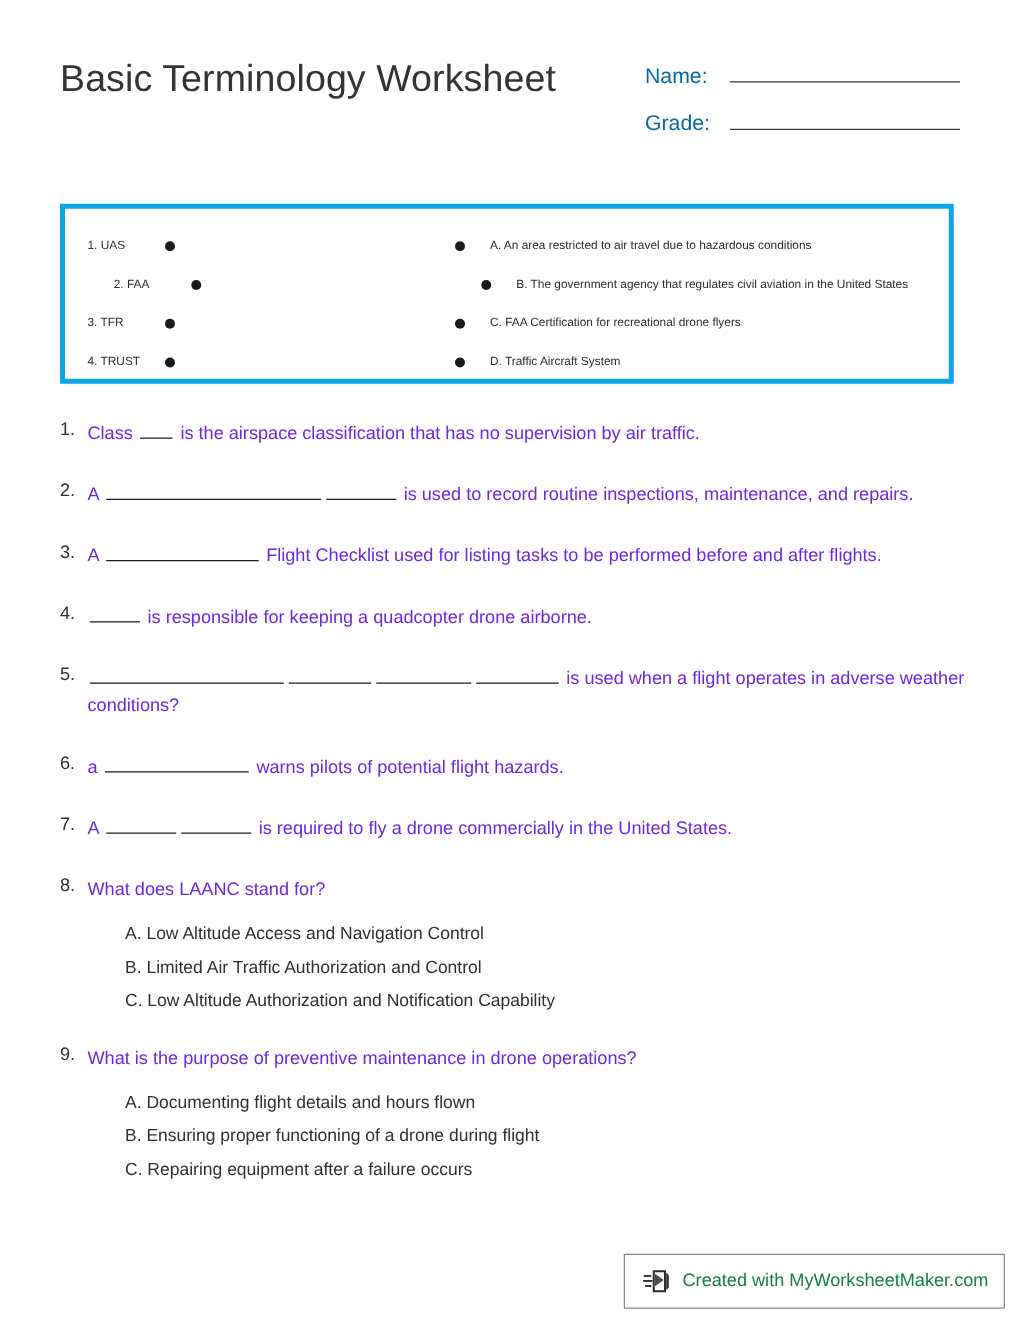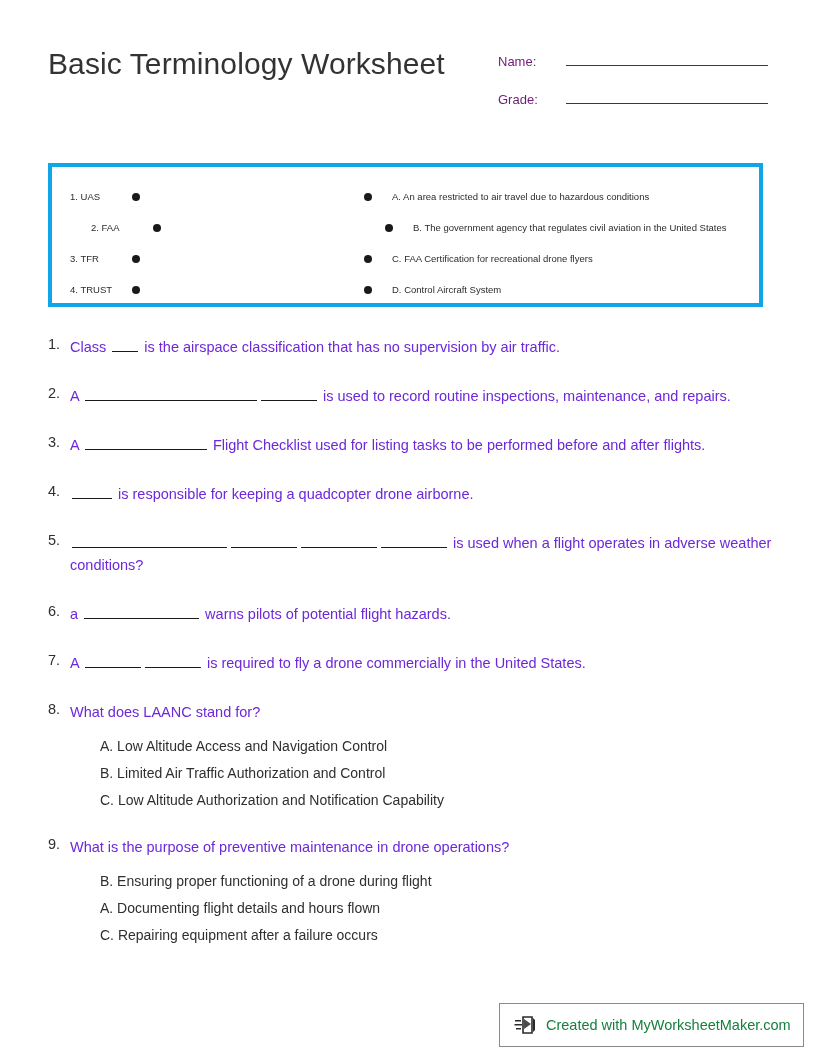--- a/index.html
+++ b/index.html
@@ -47,24 +47,25 @@
     right: 0;
     top: 4px;
     width: 270px;
   }
   .ng-row {
     display: flex;
     align-items: baseline;
     height: 38px;
   }
   .ng-label {
-    font-size: 13px;
-    color: #701a75;
+    font-size: 17px;
+    color: #0369a1;
     width: 68px;
     flex: 0 0 auto;
+    margin-left: 18px;
   }
   .ng-line {
     flex: 1 1 auto;
     border-bottom: 1.3px solid #3a3a3a;
     height: 17px;
   }
 
   
   .match-box {
     position: absolute;
@@ -217,21 +218,21 @@
       <div class="match-row" style="top: 85px;">
         <span class="match-term">3. TFR</span>
         <span class="dot dot-left"></span>
         <span class="dot dot-right"></span>
         <span class="match-def">C. FAA Certification for recreational drone flyers</span>
       </div>
       <div class="match-row" style="top: 116px;">
         <span class="match-term">4. TRUST</span>
         <span class="dot dot-left"></span>
         <span class="dot dot-right"></span>
-        <span class="match-def">D. Control Aircraft System</span>
+        <span class="match-def">D. Traffic Aircraft System</span>
       </div>
     </div>
 
   <div class="questions" id="questions">
       <div class="q" style="margin-bottom: 27px;">
         <span class="q-num">1.</span>
         <div class="q-body"><span>Class </span><span class="blank" style="width: 26px;"></span><span> is the airspace classification that has no supervision by air traffic.</span></div>
       </div>
       <div class="q" style="margin-bottom: 27px;">
         <span class="q-num">2.</span>
@@ -263,22 +264,22 @@
         <div class="opts">
           <div class="opt">A. Low Altitude Access and Navigation Control</div>
           <div class="opt">B. Limited Air Traffic Authorization and Control</div>
           <div class="opt">C. Low Altitude Authorization and Notification Capability</div>
         </div>
       </div>
       <div class="q" style="margin-bottom: 0px;">
         <span class="q-num">9.</span>
         <div class="q-body"><span>What is the purpose of preventive maintenance in drone operations?</span></div>
         <div class="opts">
+          <div class="opt">A. Documenting flight details and hours flown</div>
           <div class="opt">B. Ensuring proper functioning of a drone during flight</div>
-          <div class="opt">A. Documenting flight details and hours flown</div>
           <div class="opt">C. Repairing equipment after a failure occurs</div>
         </div>
       </div>
     </div>
 
   <div class="badge">
     <span class="badge-icon">
       <svg width="24" height="24" viewBox="0 0 24 24" aria-hidden="true">
         <g fill="#2b2b2b">
           <rect x="1" y="7" width="6" height="1.5"></rect>

